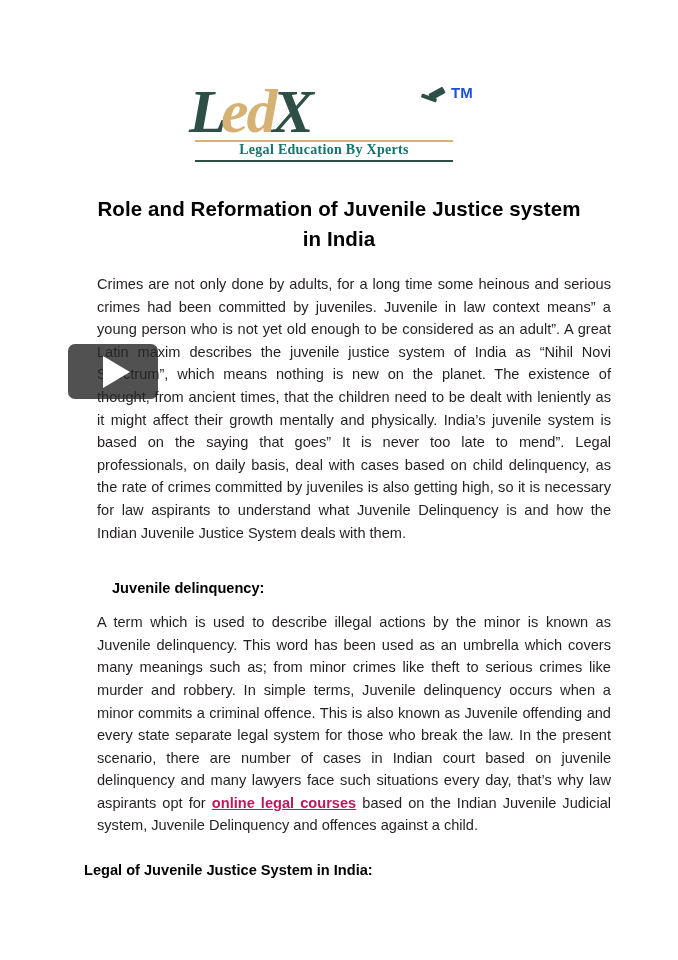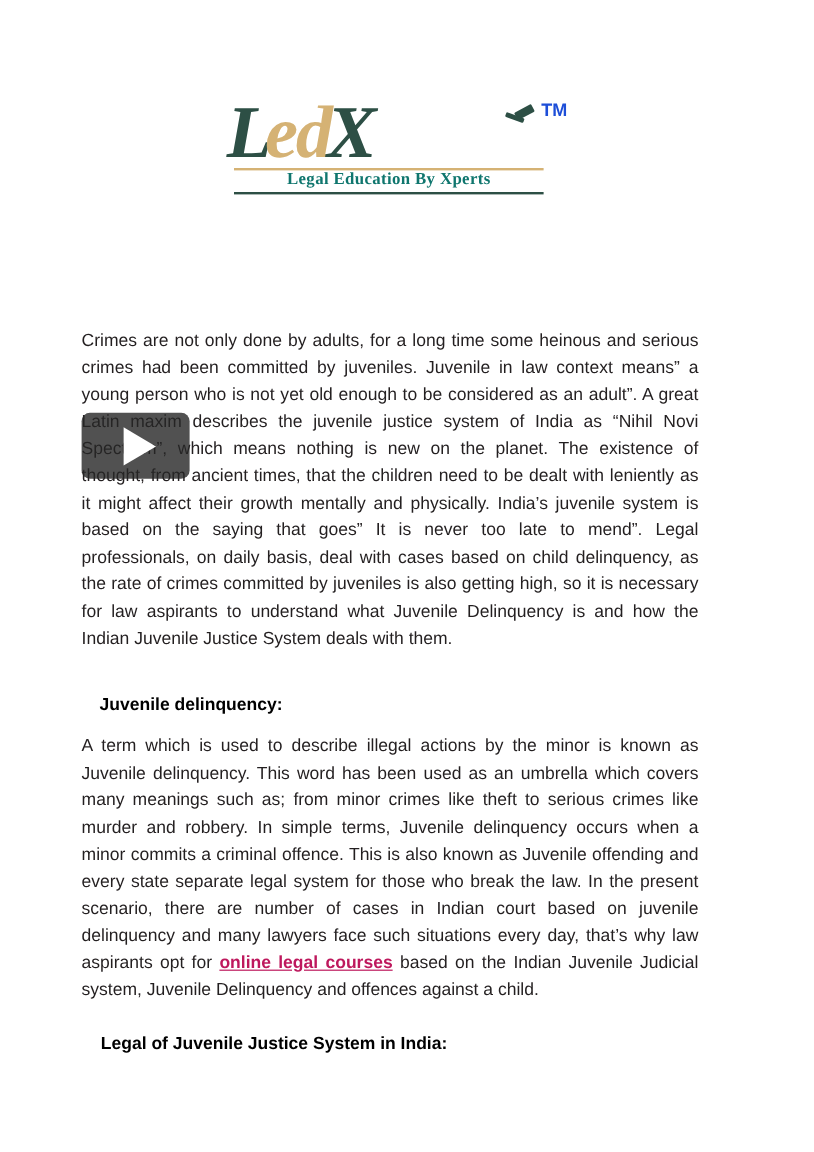--- a/index.html
+++ b/index.html
@@ -132,21 +132,21 @@
     font-weight: bold;
     font-size: 20.5px;
     line-height: 30px;
     color: #000000;
     letter-spacing: 0.1px;
   }
 
   
   .content {
     position: absolute;
-    left: 68px;
+    left: 97px;
     top: 273px;
     width: 514px;
   }
   p.body {
     margin: 0;
     font-family: "Liberation Sans", sans-serif;
     font-size: 14.6px;
     line-height: 22.6px;
     text-align: justify;
     color: #231f20;
@@ -223,20 +223,21 @@
 
       <div class="logo-tm">TM</div>
 
       <div class="logo-rule-top"></div>
       <div class="logo-tagline">Legal Education By Xperts</div>
       <div class="logo-rule-bottom"></div>
 
     </div>
   </div>
 
+  <h1 class="doc-title">Role and Reformation of Juvenile Justice system in India</h1>
 
   <div class="content">
 
     <p class="body">Crimes are not only done by adults, for a long time some heinous and serious crimes had been committed by juveniles. Juvenile in law context means” a young person who is not yet old enough to be considered as an adult”. A great Latin maxim describes the juvenile justice system of India as “Nihil Novi Spectrum”, which means nothing is new on the planet. The existence of thought, from ancient times, that the children need to be dealt with leniently as it might affect their growth mentally and physically. India’s juvenile system is based on the saying that goes” It is never too late to mend”. Legal professionals, on daily basis, deal with cases based on child delinquency, as the rate of crimes committed by juveniles is also getting high, so it is necessary for law aspirants to understand what Juvenile Delinquency is and how the Indian Juvenile Justice System deals with them.</p>
 
     <div class="gap-para"></div>
 
     <h3 class="subhead indent">Juvenile delinquency:</h3>
 
     <p class="body"><span>A term which is used to describe illegal actions by the minor is known as Juvenile delinquency. This word has been used as an umbrella which covers many meanings such as; from minor crimes like theft to serious crimes like murder and robbery. In simple terms, Juvenile delinquency occurs when a minor commits a criminal offence. This is also known as Juvenile offending and every state separate legal system for those who break the law. In the present scenario, there are number of cases in Indian court based on juvenile delinquency and many lawyers face such situations every day, that’s why law aspirants opt for </span><a class="inline-link" href="#">online legal courses</a><span> based on the Indian Juvenile Judicial system, Juvenile Delinquency and offences against a child.</span></p>

